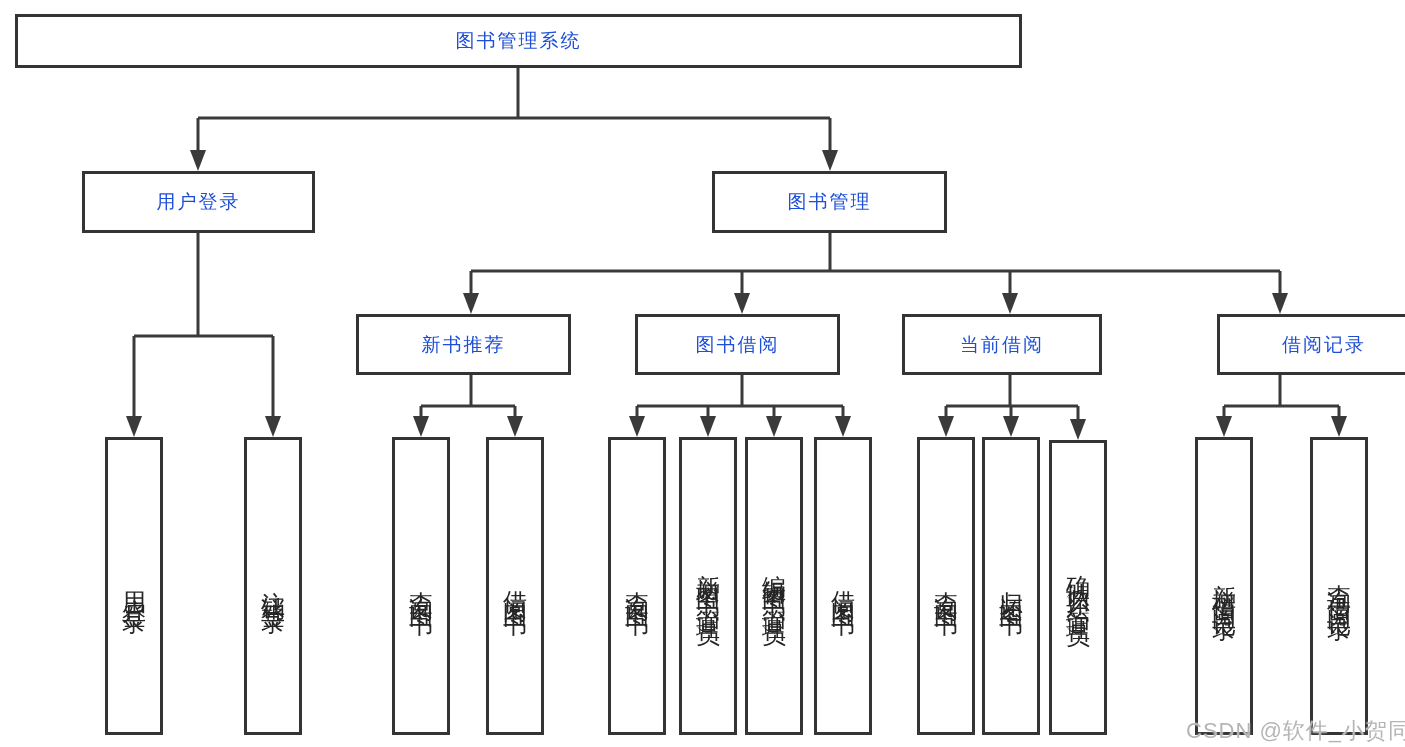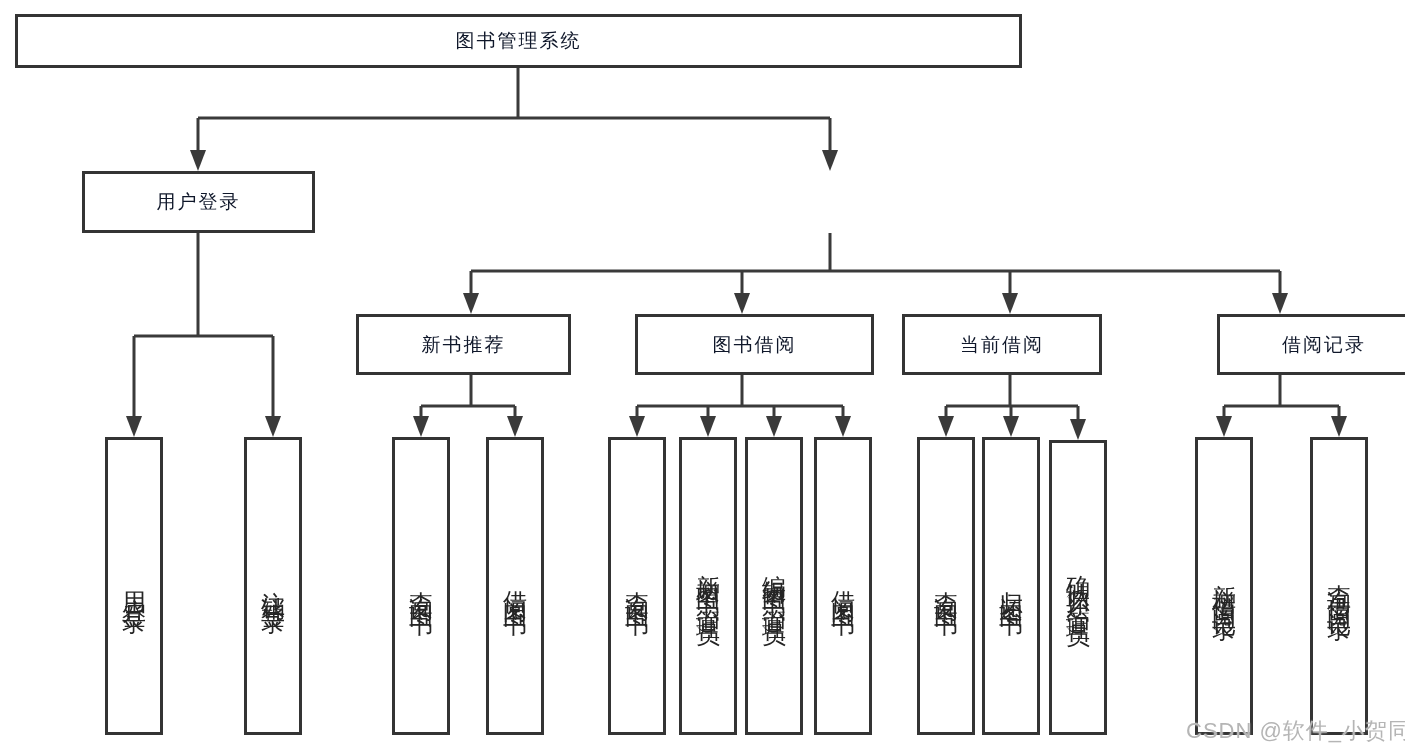--- a/index.html
+++ b/index.html
@@ -21,29 +21,29 @@
     box-sizing: border-box;
     border: 3px solid #343434;
     background: #ffffff;
     display: flex;
     align-items: center;
     justify-content: center;
   }
   .h-label {
     font-size: 19px;
     letter-spacing: 2px;
-    color: #0f172a;
+    color: #1d4ed8;
     white-space: nowrap;
   }
   .b-root   { left: 15px;  top: 14px;  width: 1007px; height: 54px; }
   .b-login  { left: 82px;  top: 171px; width: 233px;  height: 62px; }
   .b-mgmt   { left: 712px; top: 171px; width: 235px;  height: 62px; }
   .l3 { top: 314px; height: 61px; }
   .b-newbook { left: 356px;  width: 215px; }
-  .b-borrow  { left: 635px;  width: 239px; }
+  .b-borrow  { left: 635px;  width: 205px; }
   .b-current { left: 902px;  width: 200px; }
   .b-record  { left: 1173px; width: 214px; margin-left: 44px; }
   .leaf {
     position: absolute;
     top: 437px;
     width: 58px;
     height: 298px;
     box-sizing: border-box;
     border: 3px solid #343434;
     background: #ffffff;
@@ -127,20 +127,23 @@
     <polygon class="head" points="1331,416 1347,416 1339,437"></polygon>
   </svg>
 
   <div class="nodebox b-root">
     <span class="h-label">图书管理系统</span>
   </div>
 
   <div class="nodebox b-login">
     <span class="h-label">用户登录</span>
   </div>
+  <div class="nodebox b-mgmt">
+    <span class="h-label">图书管理</span>
+  </div>
 
   <div class="nodebox l3 b-newbook">
     <span class="h-label">新书推荐</span>
   </div>
   <div class="nodebox l3 b-borrow">
     <span class="h-label">图书借阅</span>
   </div>
   <div class="nodebox l3 b-current">
     <span class="h-label">当前借阅</span>
   </div>

